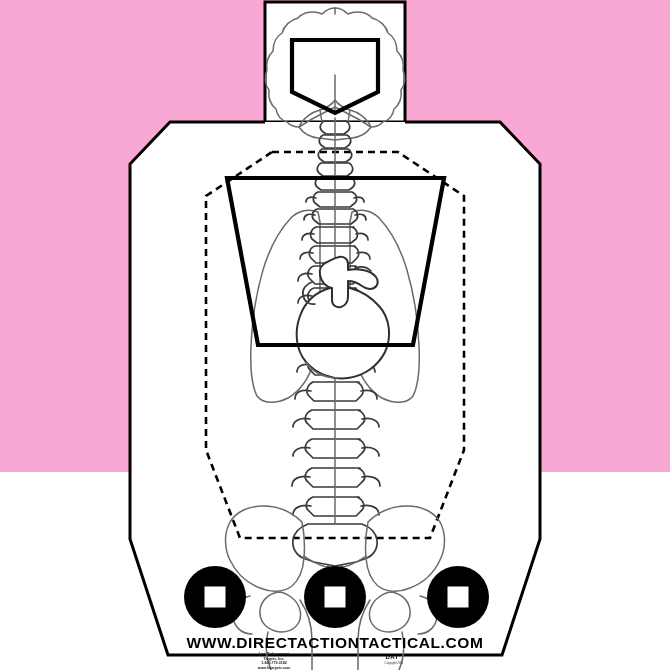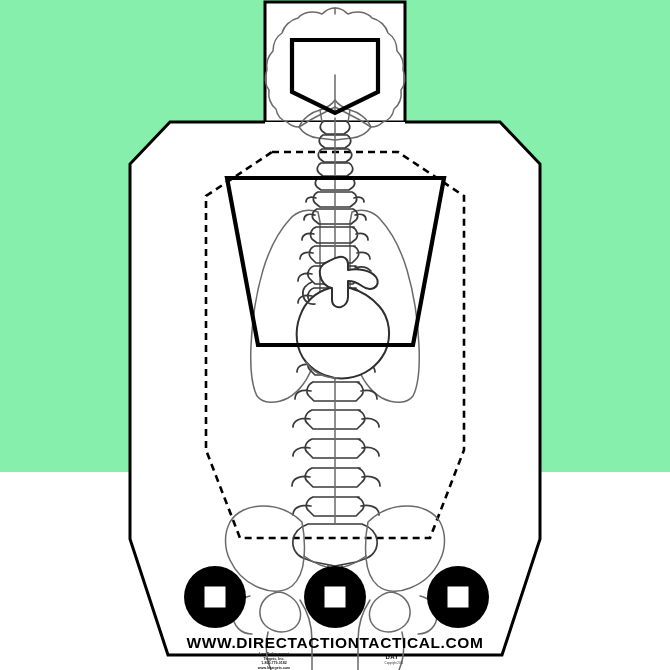--- a/index.html
+++ b/index.html
@@ -10,21 +10,21 @@
   body {
     width: 670px;
     height: 670px;
     overflow: hidden;
     font-family: "Liberation Sans", sans-serif;
   }
   #target-sheet {
     position: relative;
     width: 670px;
     height: 472px;
-    background: #86efac;
+    background: #f9a8d4;
   }
   #target-svg {
     display: block;
     width: 670px;
     height: 670px;
   }
   .silhouette-outline {
     fill: #ffffff;
     stroke: #000000;
     stroke-width: 3;

